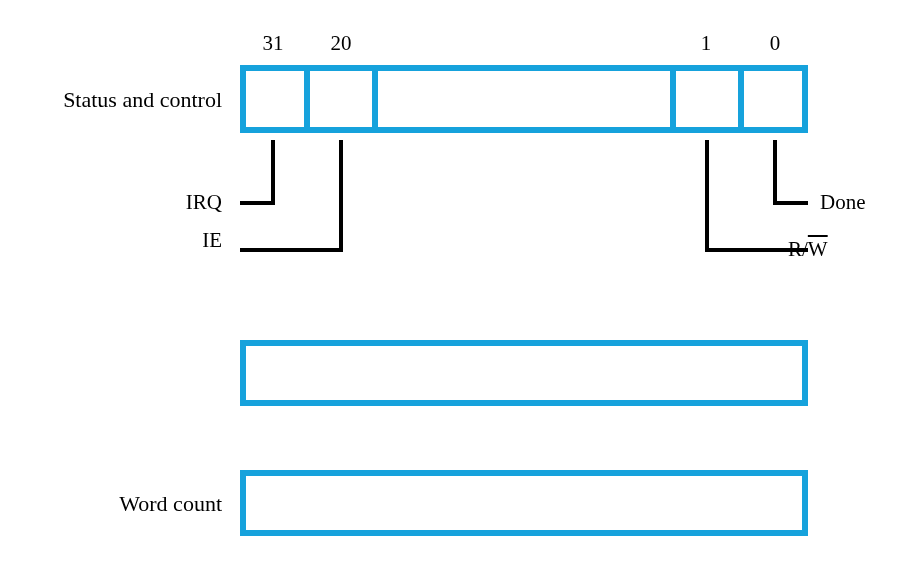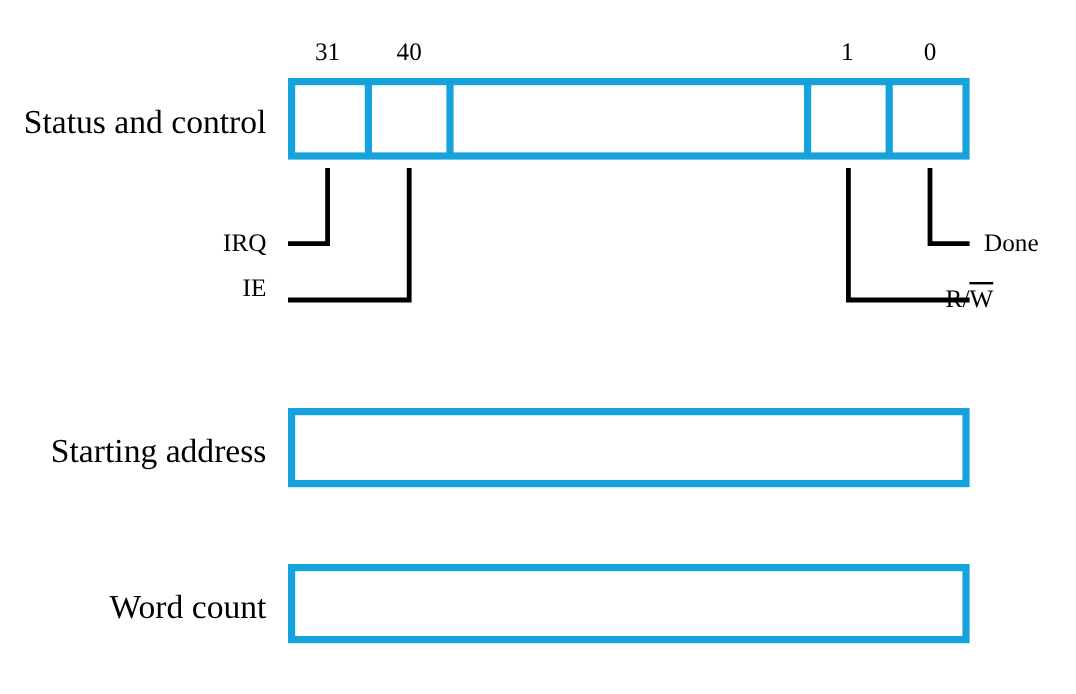--- a/index.html
+++ b/index.html
@@ -26,21 +26,21 @@
     width: 897px;
     height: 578px;
   }
   .txt {
     position: absolute;
     white-space: nowrap;
     line-height: 1;
   }
   
   .row-label {
-    font-size: 28px;
+    font-size: 22px;
     text-align: right;
     right: 675px;   
   }
   
   .bit-num {
     font-size: 21px;
     text-align: center;
     width: 60px;
   }
   
@@ -83,27 +83,26 @@
     <polyline points="707,140 707,250 808,250" fill="none" stroke="#000000" stroke-width="4"></polyline>
 
     <polyline points="775,140 775,203 808,203" fill="none" stroke="#000000" stroke-width="4"></polyline>
 
     <rect x="243" y="343" width="562" height="60" fill="#ffffff" stroke="#16A2DC" stroke-width="6"></rect>
 
     <rect x="243" y="473" width="562" height="60" fill="#ffffff" stroke="#16A2DC" stroke-width="6"></rect>
   </svg>
 
   <div class="txt bit-num" style="left:243px; top:33px;">31</div>
-  <div class="txt bit-num" style="left:311px; top:33px;">40</div>
+  <div class="txt bit-num" style="left:311px; top:33px;">20</div>
   <div class="txt bit-num" style="left:676px; top:33px;">1</div>
   <div class="txt bit-num" style="left:745px; top:33px;">0</div>
 
   <div class="txt row-label" style="top:89px;">Status and control</div>
 
-  <div class="txt row-label" style="top:363px;">Starting address</div>
 
   <div class="txt row-label" style="top:493px;">Word count</div>
 
   <div class="txt leader-label-left" style="top:192px;">IRQ</div>
 
   <div class="txt leader-label-left" style="top:230px;">IE</div>
 
   <div class="txt leader-label-right" style="left:820px; top:192px;">Done</div>
 
   <div class="txt leader-label-right" style="left:788px; top:239px;"><span>R/</span><span class="overline">W</span></div>

